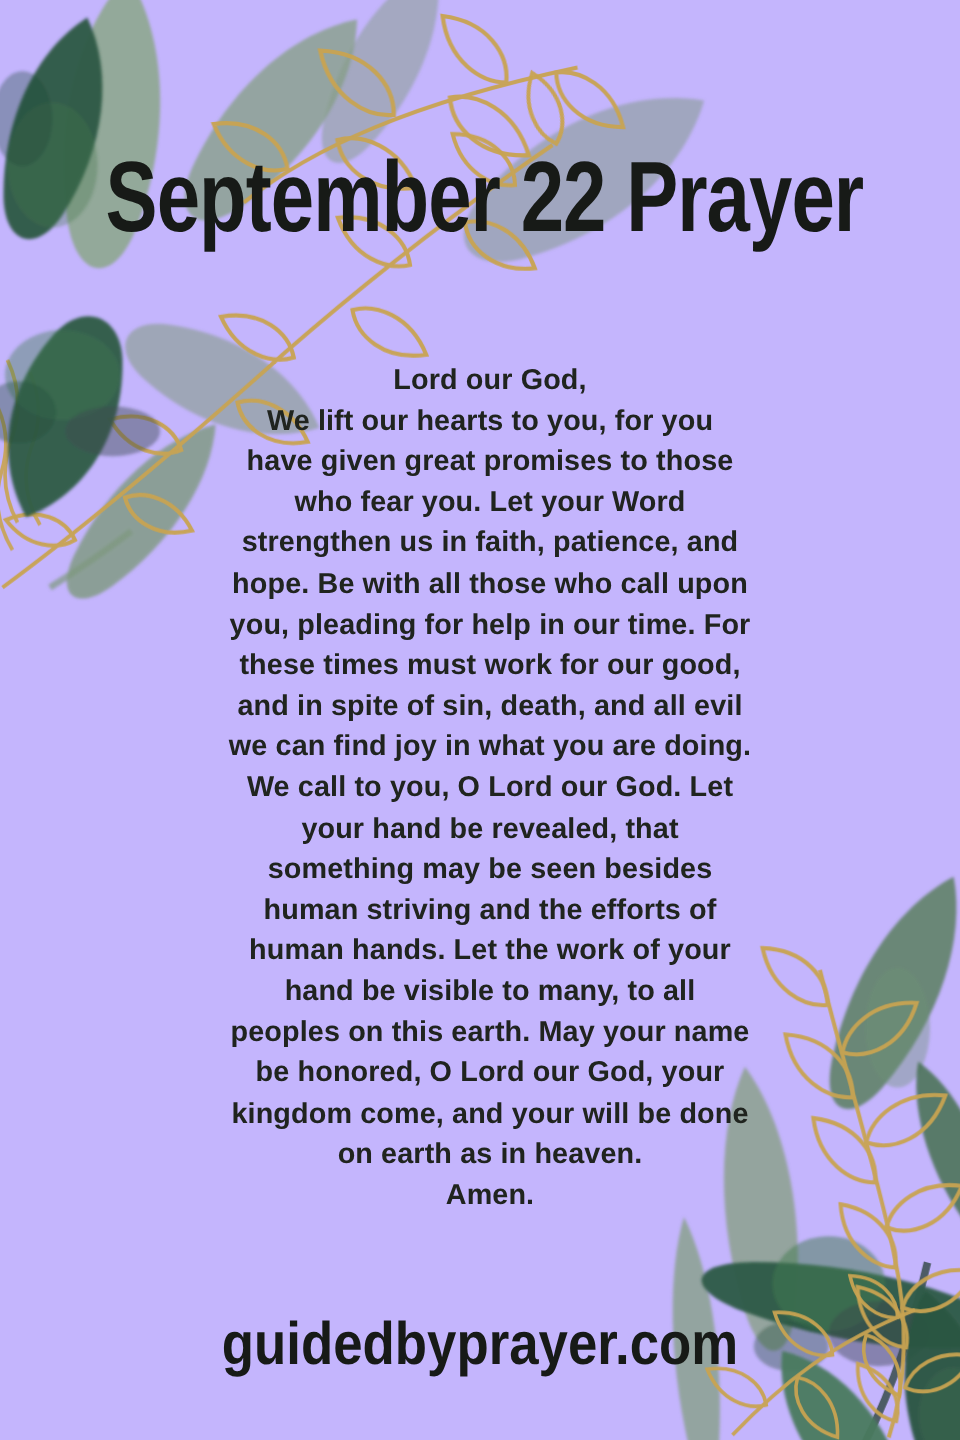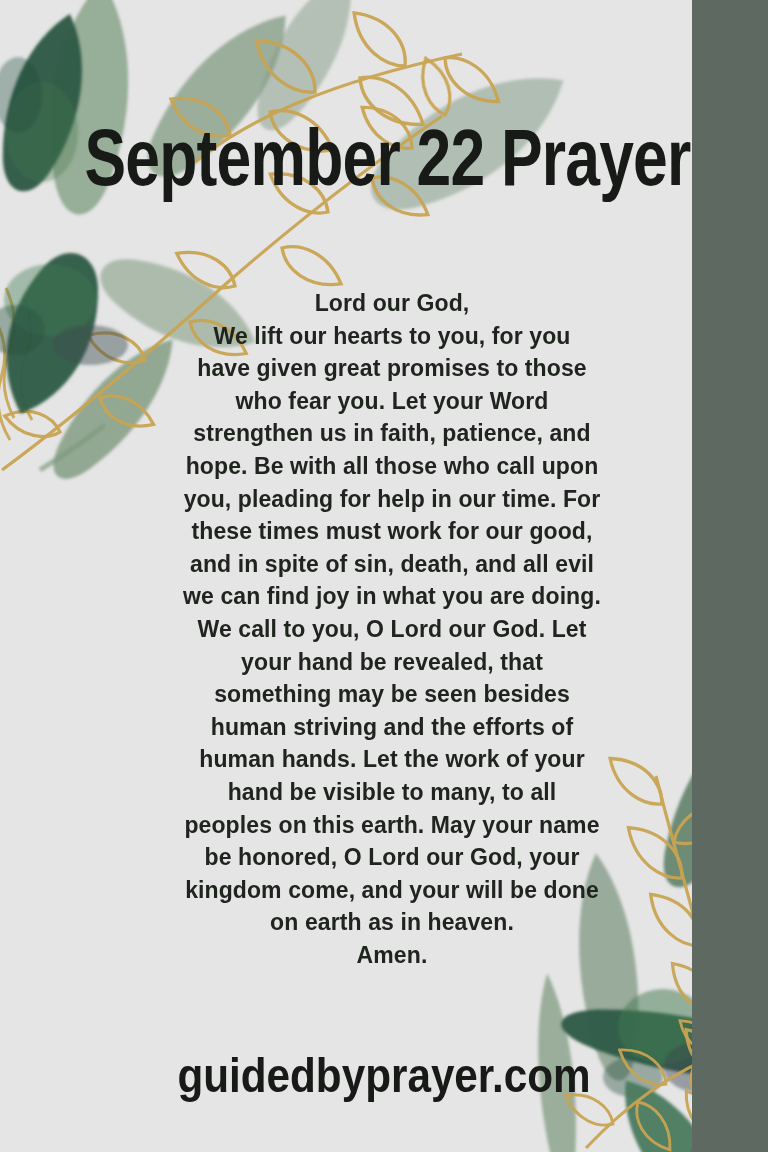--- a/index.html
+++ b/index.html
@@ -1,18 +1,18 @@
 <!DOCTYPE html>
 <html><head>
 <meta charset="utf-8">
 <style>
   html,body { margin:0; padding:0; background:#5e6a61; }
   .canvas {
-    position:relative; width:692px; height:1152px;
-    background:#e5e5e5; overflow:hidden;
+    position:relative; width:768px; height:1152px;
+    background:#c4b5fd; overflow:hidden;
     font-family:"Liberation Sans", sans-serif;
   }
   .foliage { position:absolute; z-index:1; pointer-events:none; }
   .foliage-tl { left:0; top:0; }
   .foliage-br { left:528px; top:692px; }
   .title {
     position:absolute; z-index:2; left:0; top:116px; width:768px; margin:0;
     text-align:center; font-size:80px; line-height:84px; font-weight:700;
     color:#171a17; letter-spacing:-1px;
     transform:scaleX(0.78); transform-origin:50% 50%;

